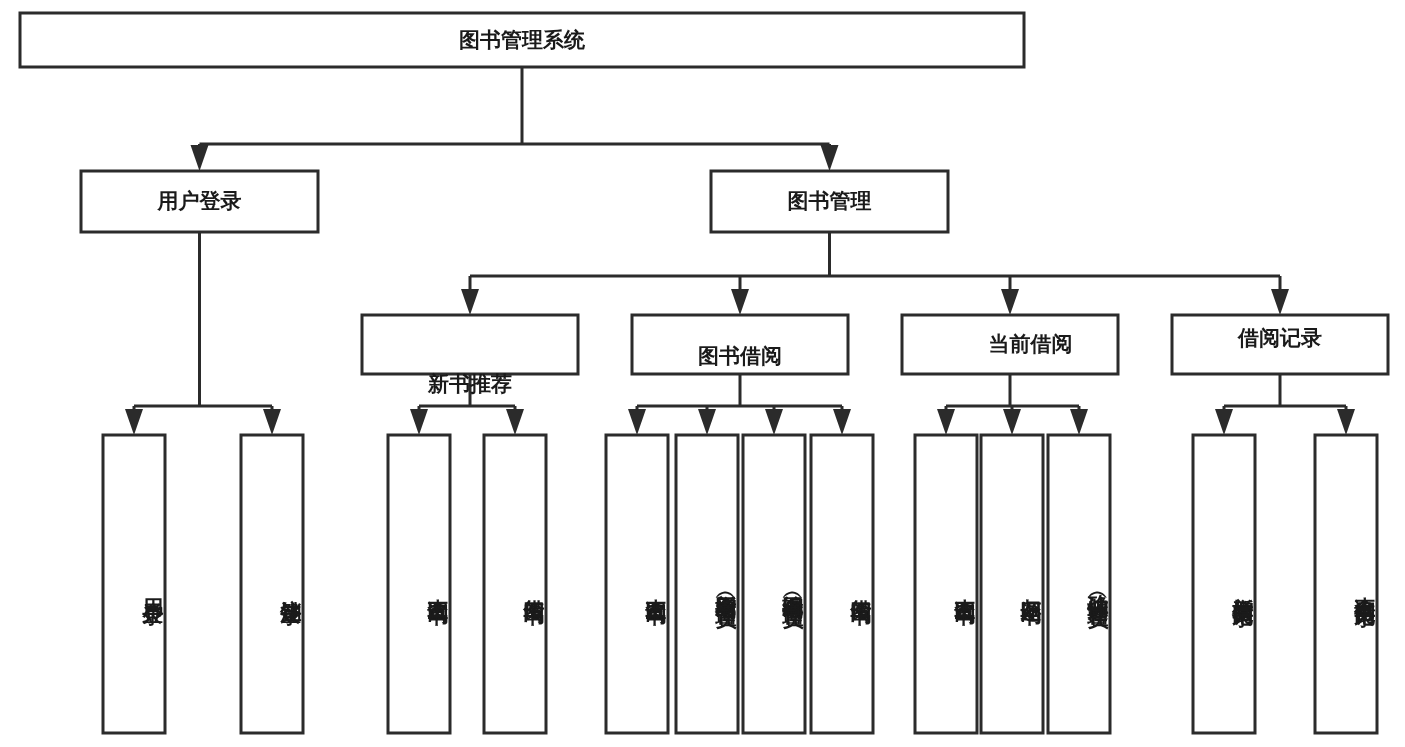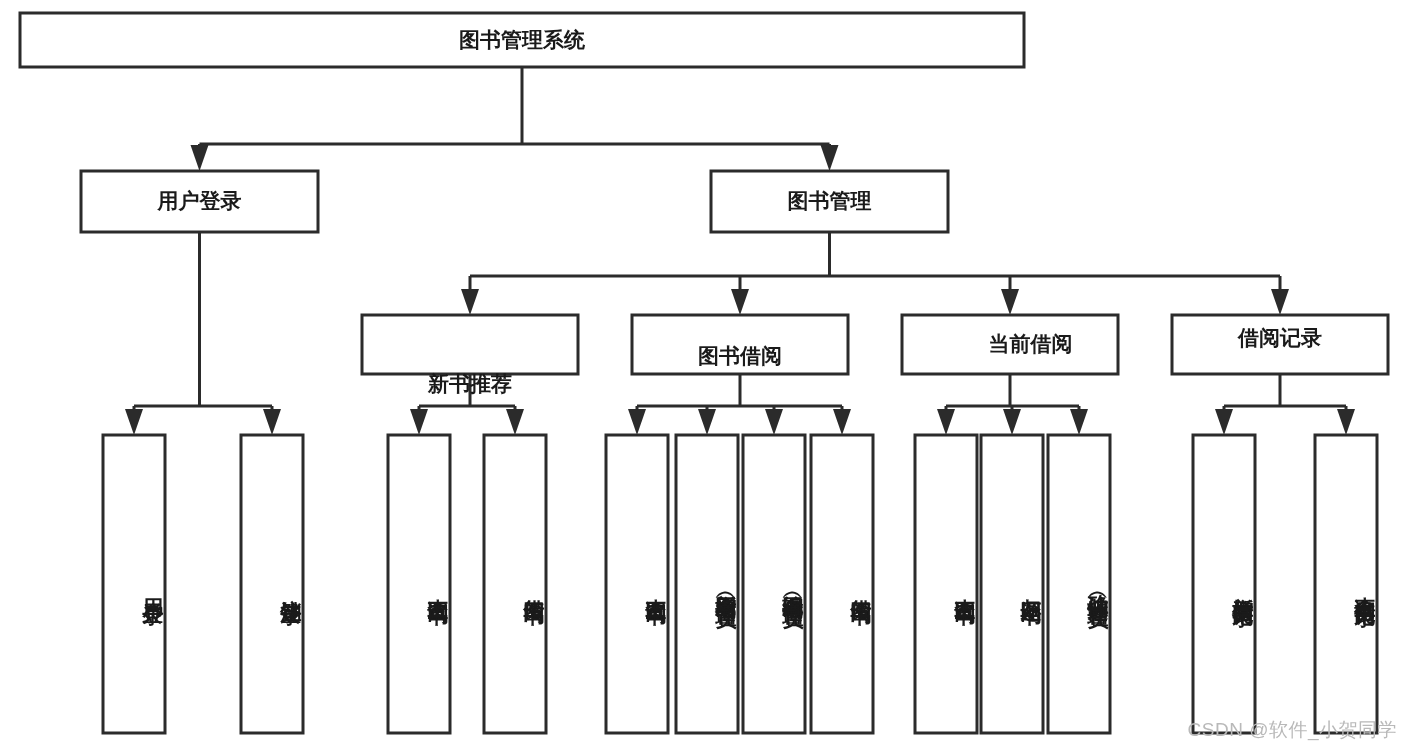--- a/index.html
+++ b/index.html
@@ -175,14 +175,13 @@
       <div class="node-label vertical" style="left: 676px; top: 435px; width: 62px; height: 298px;">新增图书（管理员）</div>
       <div class="node-label vertical" style="left: 743px; top: 435px; width: 62px; height: 298px;">编辑图书（管理员）</div>
       <div class="node-label vertical" style="left: 811px; top: 435px; width: 62px; height: 298px;">借阅图书</div>
       <div class="node-label vertical" style="left: 915px; top: 435px; width: 62px; height: 298px;">查询图书</div>
       <div class="node-label vertical" style="left: 981px; top: 435px; width: 62px; height: 298px;">归还图书</div>
       <div class="node-label vertical" style="left: 1048px; top: 435px; width: 62px; height: 298px;">确认归还（管理员）</div>
       <div class="node-label vertical" style="left: 1193px; top: 435px; width: 62px; height: 298px;">新增借阅记录</div>
       <div class="node-label vertical" style="left: 1315px; top: 435px; width: 62px; height: 298px;">查询借阅记录</div>
     </div>
 
-  <div class="watermark">CSDN @软件_小贺同学</div>
 </div>
 
 </body></html>

